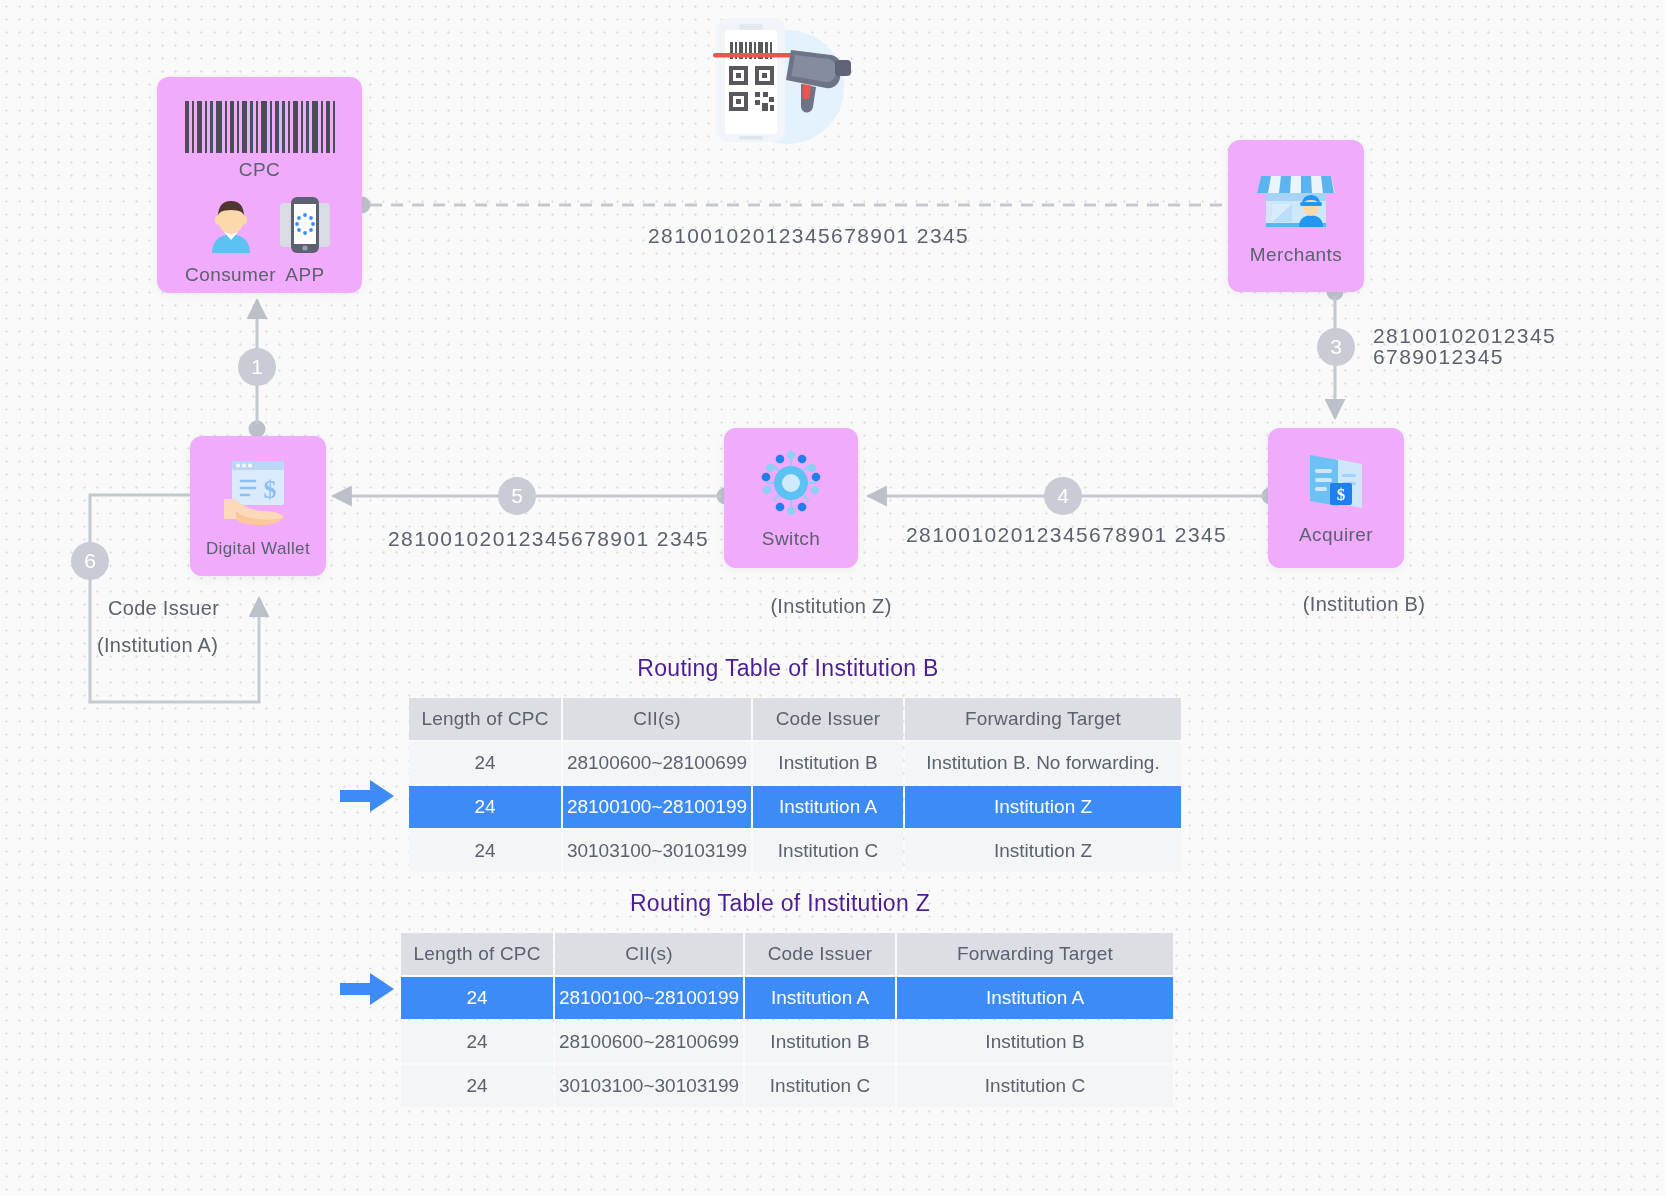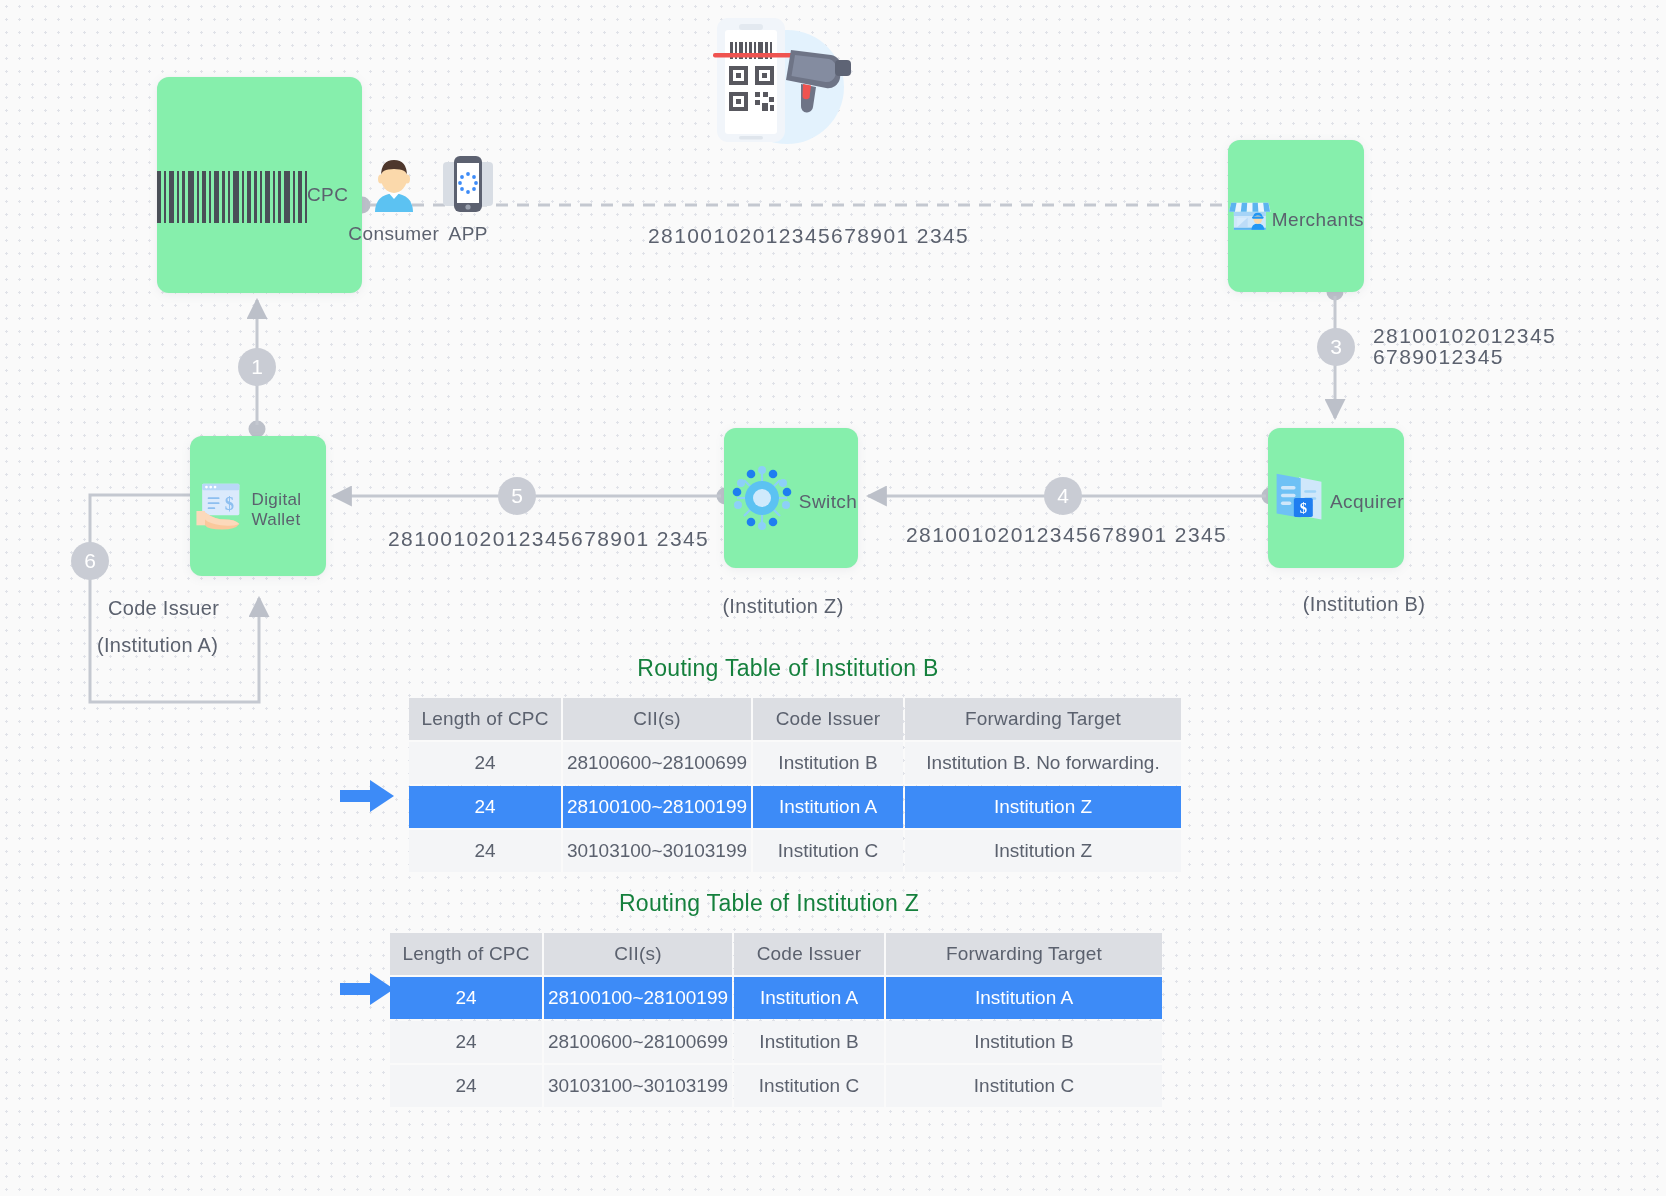--- a/index.html
+++ b/index.html
@@ -17,24 +17,24 @@
     position:absolute; inset:0;
     background-image:radial-gradient(#e0e2e8 1.1px, transparent 1.2px);
     background-size:13px 13px;
     background-position:0 0;
     pointer-events:none;
   }
   #svg-layer{ position:absolute; left:0; top:0; width:1666px; height:1196px; }
 
   .node{
     position:absolute;
-    background:#86efac;
+    background:#f0abfc;
     border-radius:12px;
     box-shadow:0 2px 10px rgba(120,130,150,.10), 0 0 1px rgba(120,130,150,.12);
-    display:flex; flex-direction:row; align-items:center; justify-content:center;
+    display:flex; flex-direction:column; align-items:center; justify-content:center;
   }
   .node .cap{
     font-size:19px; color:#5b616e; letter-spacing:.4px; margin-top:8px;
   }
   .sublabel{
     position:absolute; font-size:20px; color:#5b616e; letter-spacing:.3px;
     text-align:center; white-space:nowrap;
   }
   .numtext{
     position:absolute; font-size:21px; color:#5b616e; letter-spacing:1.4px;
@@ -43,21 +43,21 @@
   .badge{
     position:absolute; width:38px; height:38px; border-radius:50%;
     background:#c9ccd4; color:#fff; font-size:21px;
     display:flex; align-items:center; justify-content:center;
     font-family:"Liberation Sans", sans-serif;
   }
 
   
   .table-wrap{ position:absolute; }
   .table-title{
-    font-size:23px; color:#15803d; text-align:center; margin-bottom:14px; letter-spacing:.3px;
+    font-size:23px; color:#4c1d95; text-align:center; margin-bottom:14px; letter-spacing:.3px;
   }
   table.routing{
     border-collapse:separate; border-spacing:2px 2px;
     font-size:19px; color:#5b616e;
   }
   table.routing th{
     background:#dcdee3; font-weight:normal; height:42px; letter-spacing:.2px;
   }
   table.routing td{ background:#f4f5f7; height:42px; text-align:center; }
   table.routing tr.hl td{ background:#3d8bf7; color:#fff; }
@@ -287,21 +287,21 @@
       <circle cx="37" cy="9" r="4"></circle>
         <circle cx="37" cy="65" r="4"></circle>
       <circle cx="13" cy="44" r="4"></circle>
         <circle cx="61" cy="44" r="4"></circle>
       <circle cx="16" cy="22" r="4"></circle>
         <circle cx="58" cy="22" r="4"></circle>
     </g>
   </svg>
   <div class="cap">Switch</div>
 </div>
-<div class="sublabel" style="left:716px; top:595px; width:134px;">(Institution Z)</div>
+<div class="sublabel" style="left:764px; top:595px; width:134px;">(Institution Z)</div>
 
 <div class="node" style="left:190px; top:436px; width:136px; height:140px;">
   <svg width="86" height="78" viewBox="0 0 86 78">
     <rect x="17" y="8" width="52" height="44" rx="2" fill="#dbeafc"></rect>
     <rect x="17" y="8" width="52" height="9" rx="2" fill="#b9d8f7"></rect>
     <g fill="#fff">
         <circle cx="23" cy="12.5" r="1.9"></circle>
         <circle cx="29" cy="12.5" r="1.9"></circle>
         <circle cx="35" cy="12.5" r="1.9"></circle>
       </g>
@@ -363,21 +363,21 @@
         <td>Institution C</td>
         <td>Institution Z</td>
       </tr>
     </tbody>
   </table>
 </div>
 <svg class="rowarrow" style="left:340px; top:779px;" viewBox="0 0 56 34">
   <path d="M0 11 h30 v-10 l24 16 -24 16 v-10 h-30z" fill="#3d8bf7"></path>
 </svg>
 
-<div class="table-wrap" style="left:388px; top:890px;">
+<div class="table-wrap" style="left:399px; top:890px;">
   <div class="table-title" style="width:762px;">Routing Table of Institution Z</div>
   <table class="routing">
     <thead>
       <tr>
         <th class="c1">Length of CPC</th>
         <th class="c2">CII(s)</th>
         <th class="c3">Code Issuer</th>
         <th class="c4">Forwarding Target</th>
       </tr>
     </thead>

